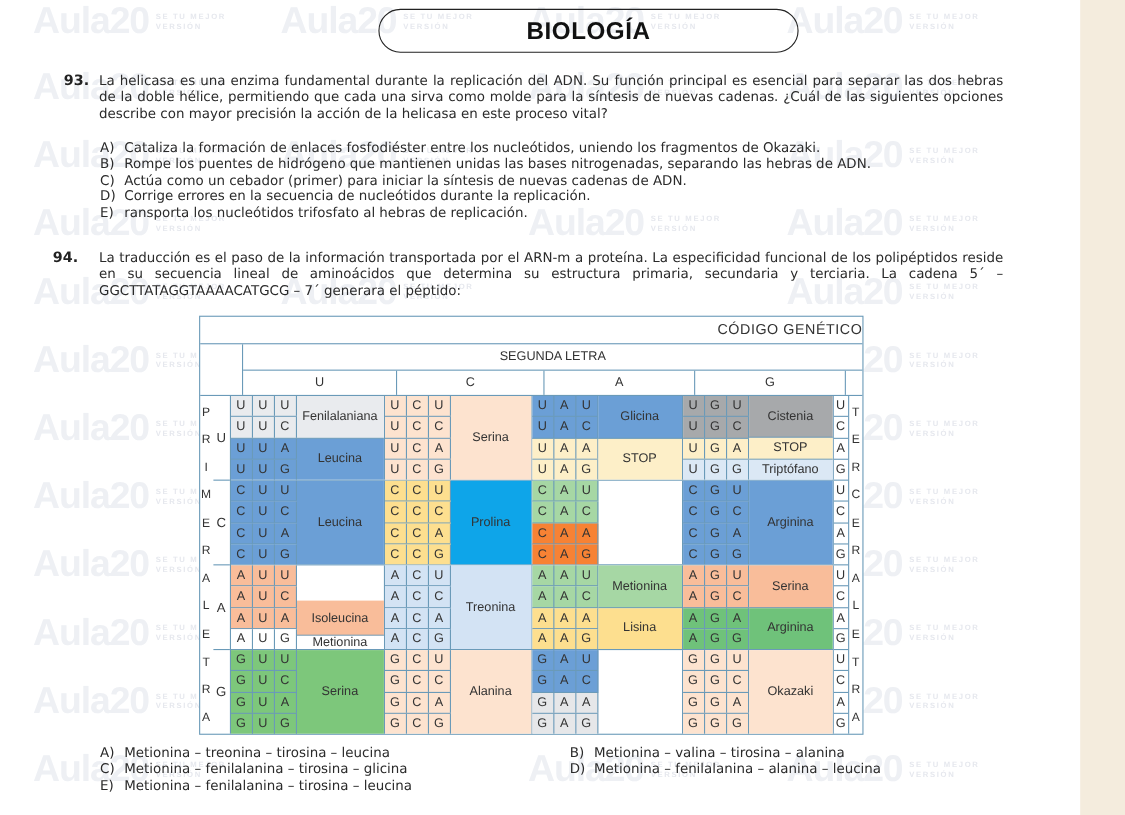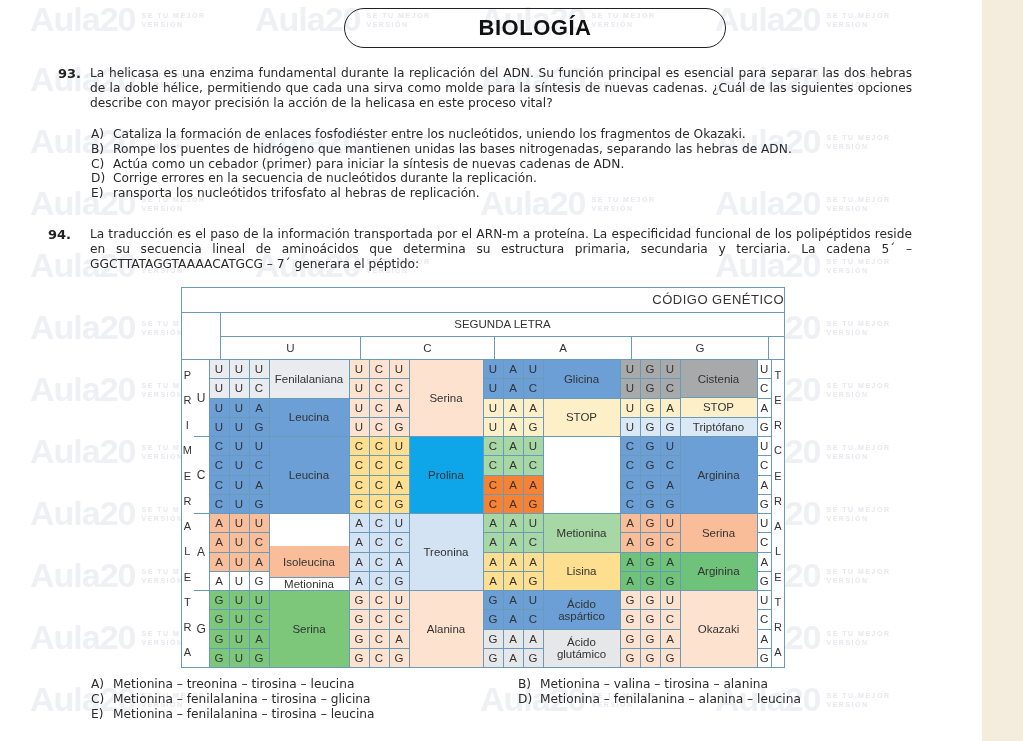--- a/index.html
+++ b/index.html
@@ -728,24 +728,20 @@
                 <div class="codon" style="background: rgb(230, 231, 233);">
                   <span>G</span>
                   <span>A</span>
                   <span>A</span>
                 </div>
                 <div class="codon" style="background: rgb(230, 231, 233);">
                   <span>G</span>
                   <span>A</span>
                   <span>G</span>
                 </div>
-              </div>
-              <div class="aas">
-                <div class="aa" style="background: rgb(107, 159, 214); flex: 2 1 0%;">Ácido aspártico</div>
-                <div class="aa" style="background: rgb(230, 231, 233); flex: 2 1 0%;">Ácido glutámico</div>
               </div>
             </div>
             <div class="block" style="width: 136px;">
               <div class="codons">
                 <div class="codon" style="background: rgb(253, 227, 207);">
                   <span>G</span>
                   <span>G</span>
                   <span>U</span>
                 </div>
                 <div class="codon" style="background: rgb(253, 227, 207);">

